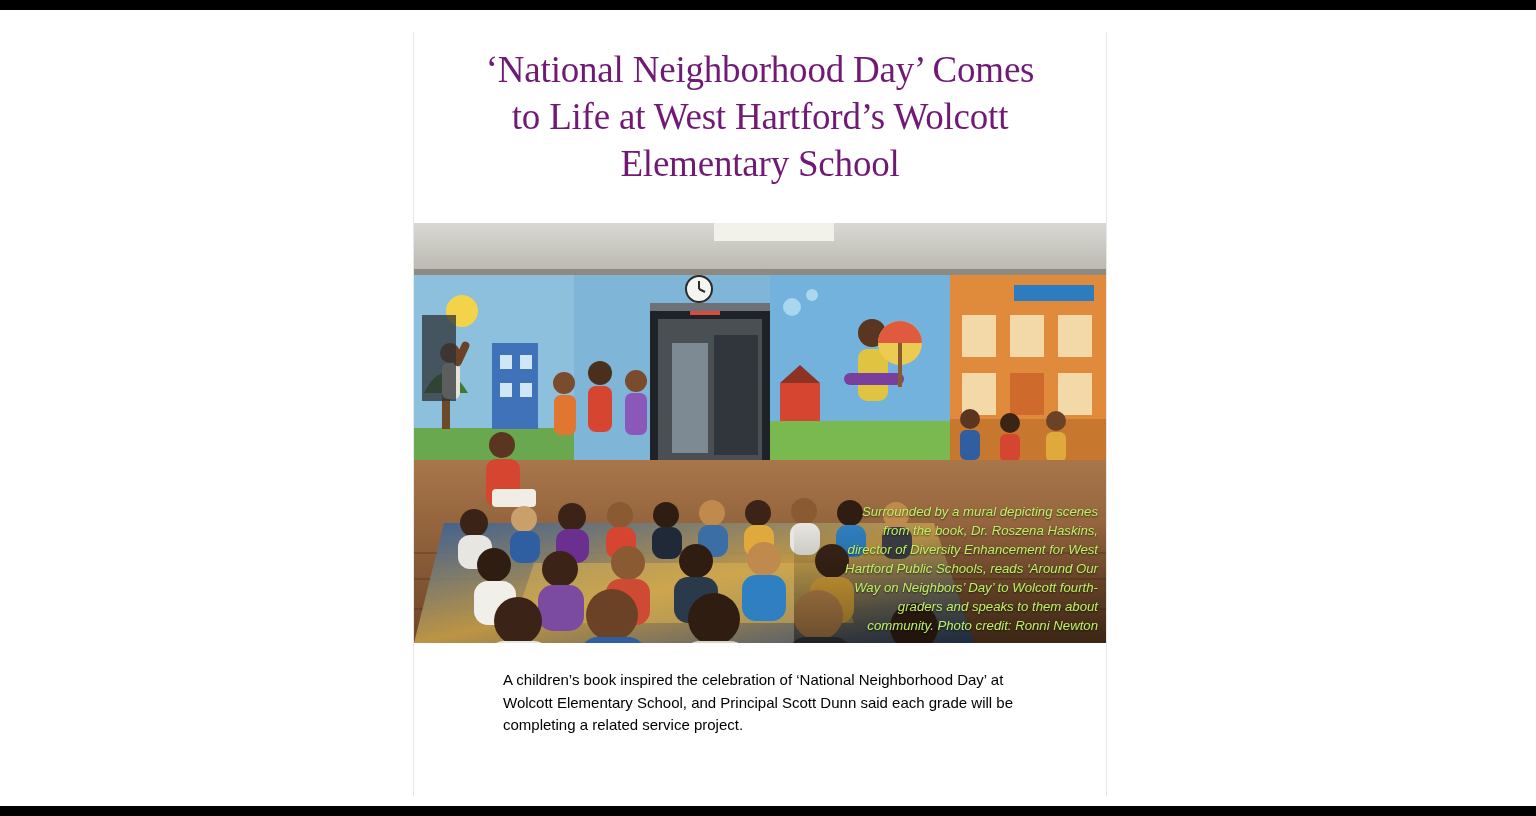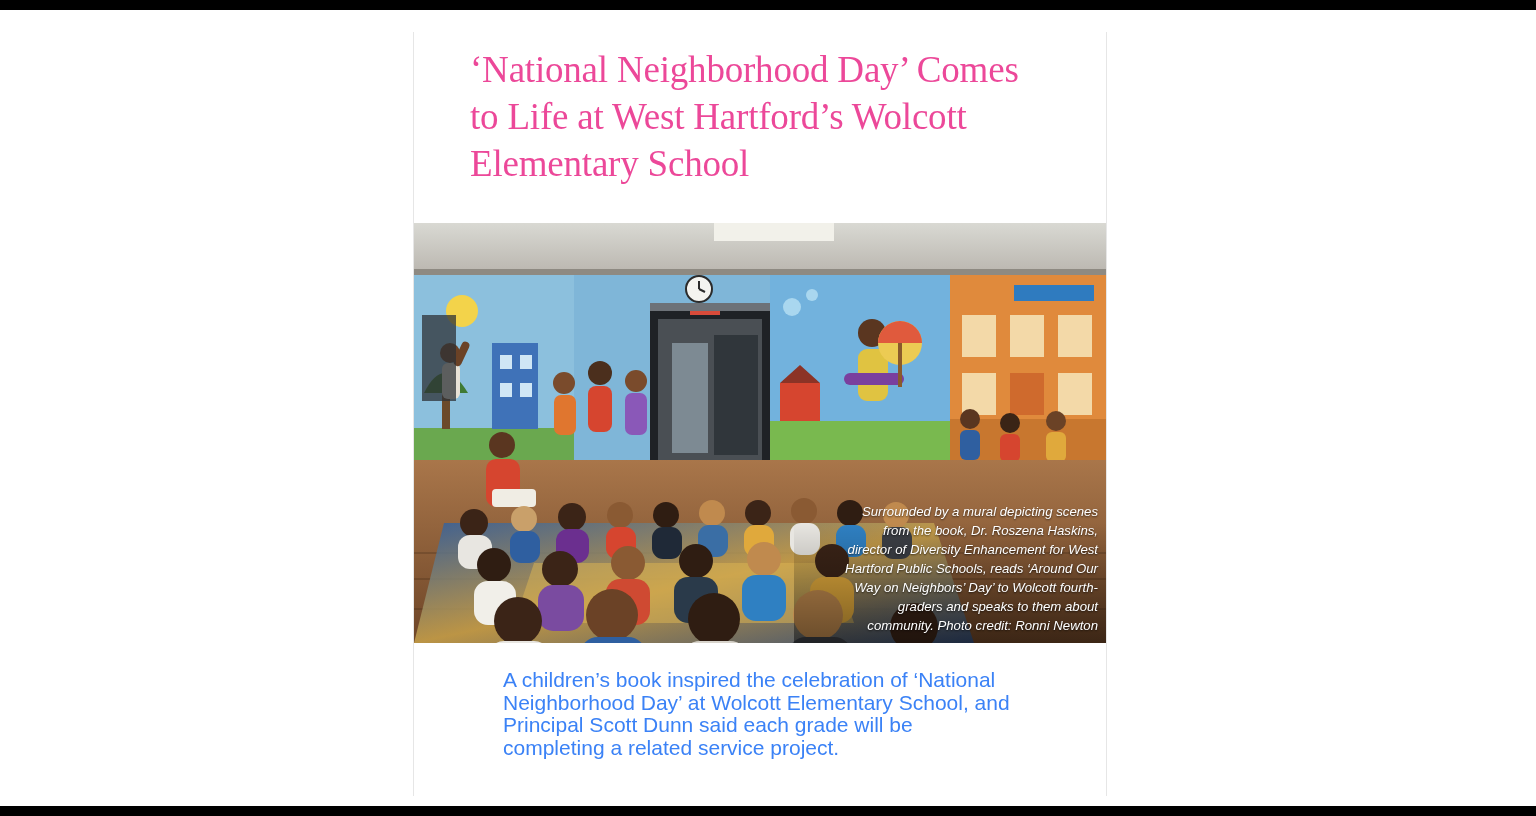--- a/index.html
+++ b/index.html
@@ -48,21 +48,22 @@
   }
   .kicker {
     text-align: center;
     color: #e8604c;
     font-size: 14.5px;
     font-family: "Liberation Sans", sans-serif;
     margin-top: 28px;
     letter-spacing: 0.2px;
   }
   .headline {
-    color: #ec4899;
+    text-align: center;
+    color: #701a75;
     font-family: "Liberation Serif", serif;
     font-weight: normal;
     font-size: 37px;
     line-height: 47px;
     margin: 14px 56px 0 56px;
     letter-spacing: -0.2px;
   }
   .hero {
     position: relative;
     margin-top: 36px;
@@ -72,33 +73,33 @@
     background: #6b5a4a;
   }
   .hero svg {
     display: block;
   }
   .caption {
     position: absolute;
     right: 10px;
     bottom: 8px;
     width: 262px;
-    color: #ffffff;
+    color: #bef264;
     font-family: "Liberation Sans", sans-serif;
     font-style: italic;
     font-size: 13.2px;
     line-height: 19px;
     text-align: right;
     text-shadow: 0 1px 2px rgba(0,0,0,0.65);
   }
   .dek {
     margin: 26px 89px 0 89px;
-    color: #3b82f6;
-    font-family: "Liberation Sans", sans-serif;
-    font-size: 21px;
+    color: #000000;
+    font-family: "Liberation Sans", sans-serif;
+    font-size: 15px;
     line-height: 22.5px;
   }
 </style>
 </head>
 <body>
 
 <div class="page-frame">
 
   <div class="bar-top"></div>
   <div class="bar-bottom"></div>

